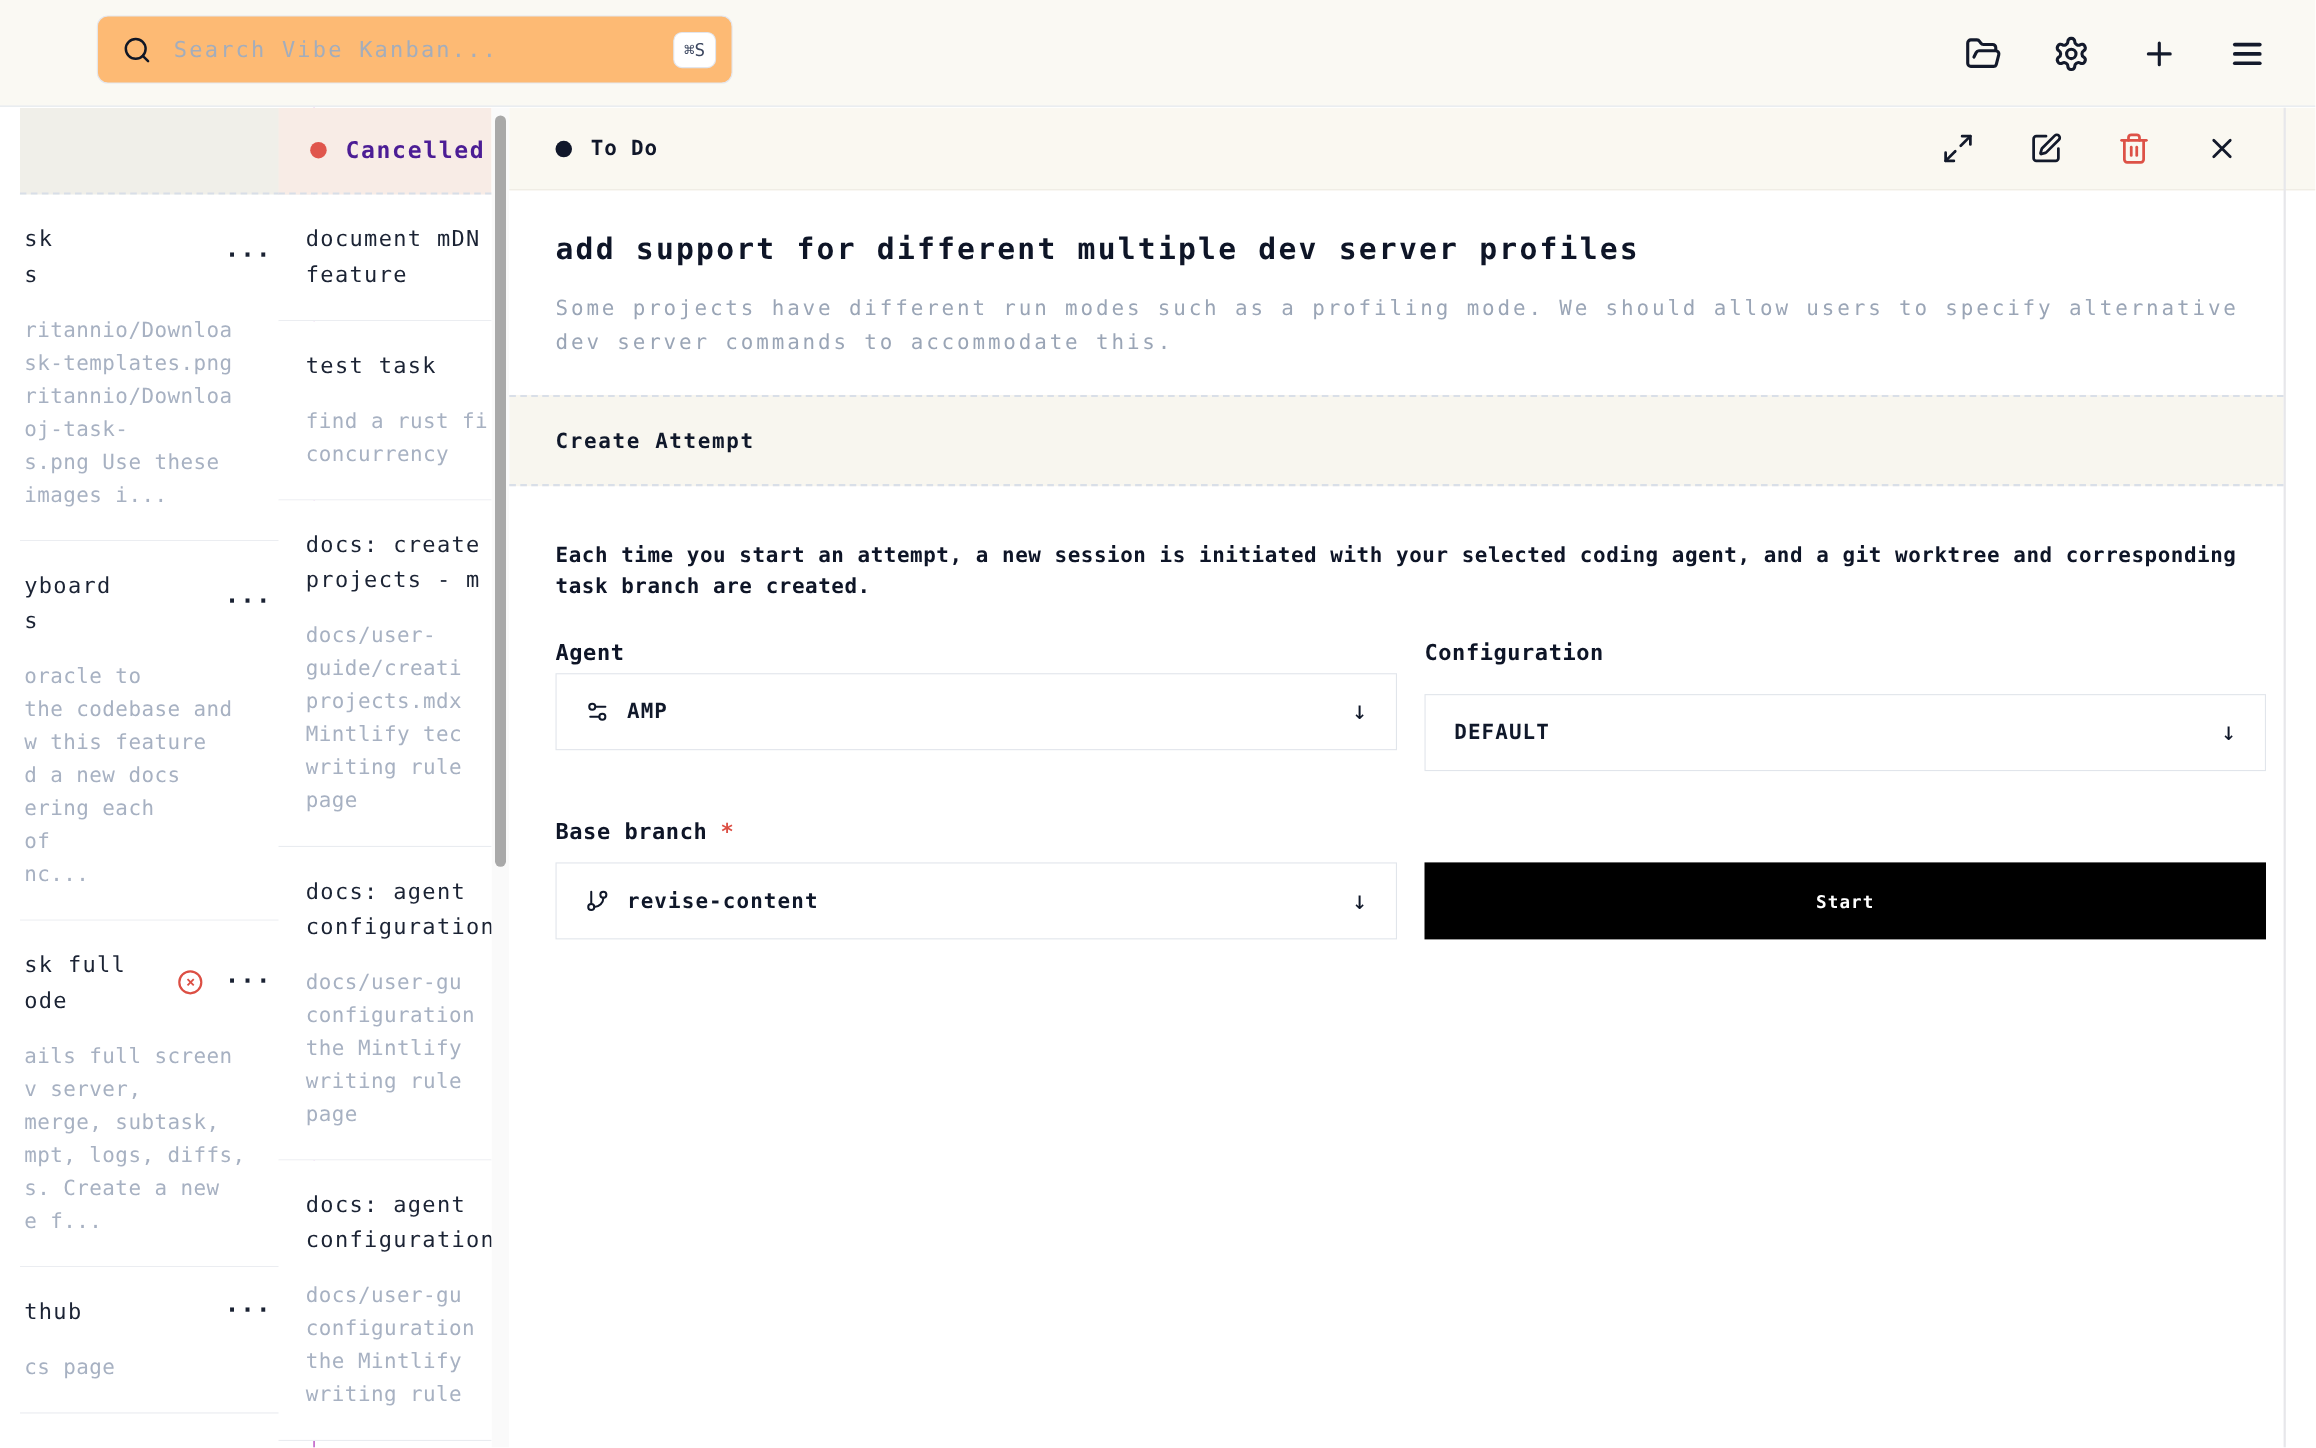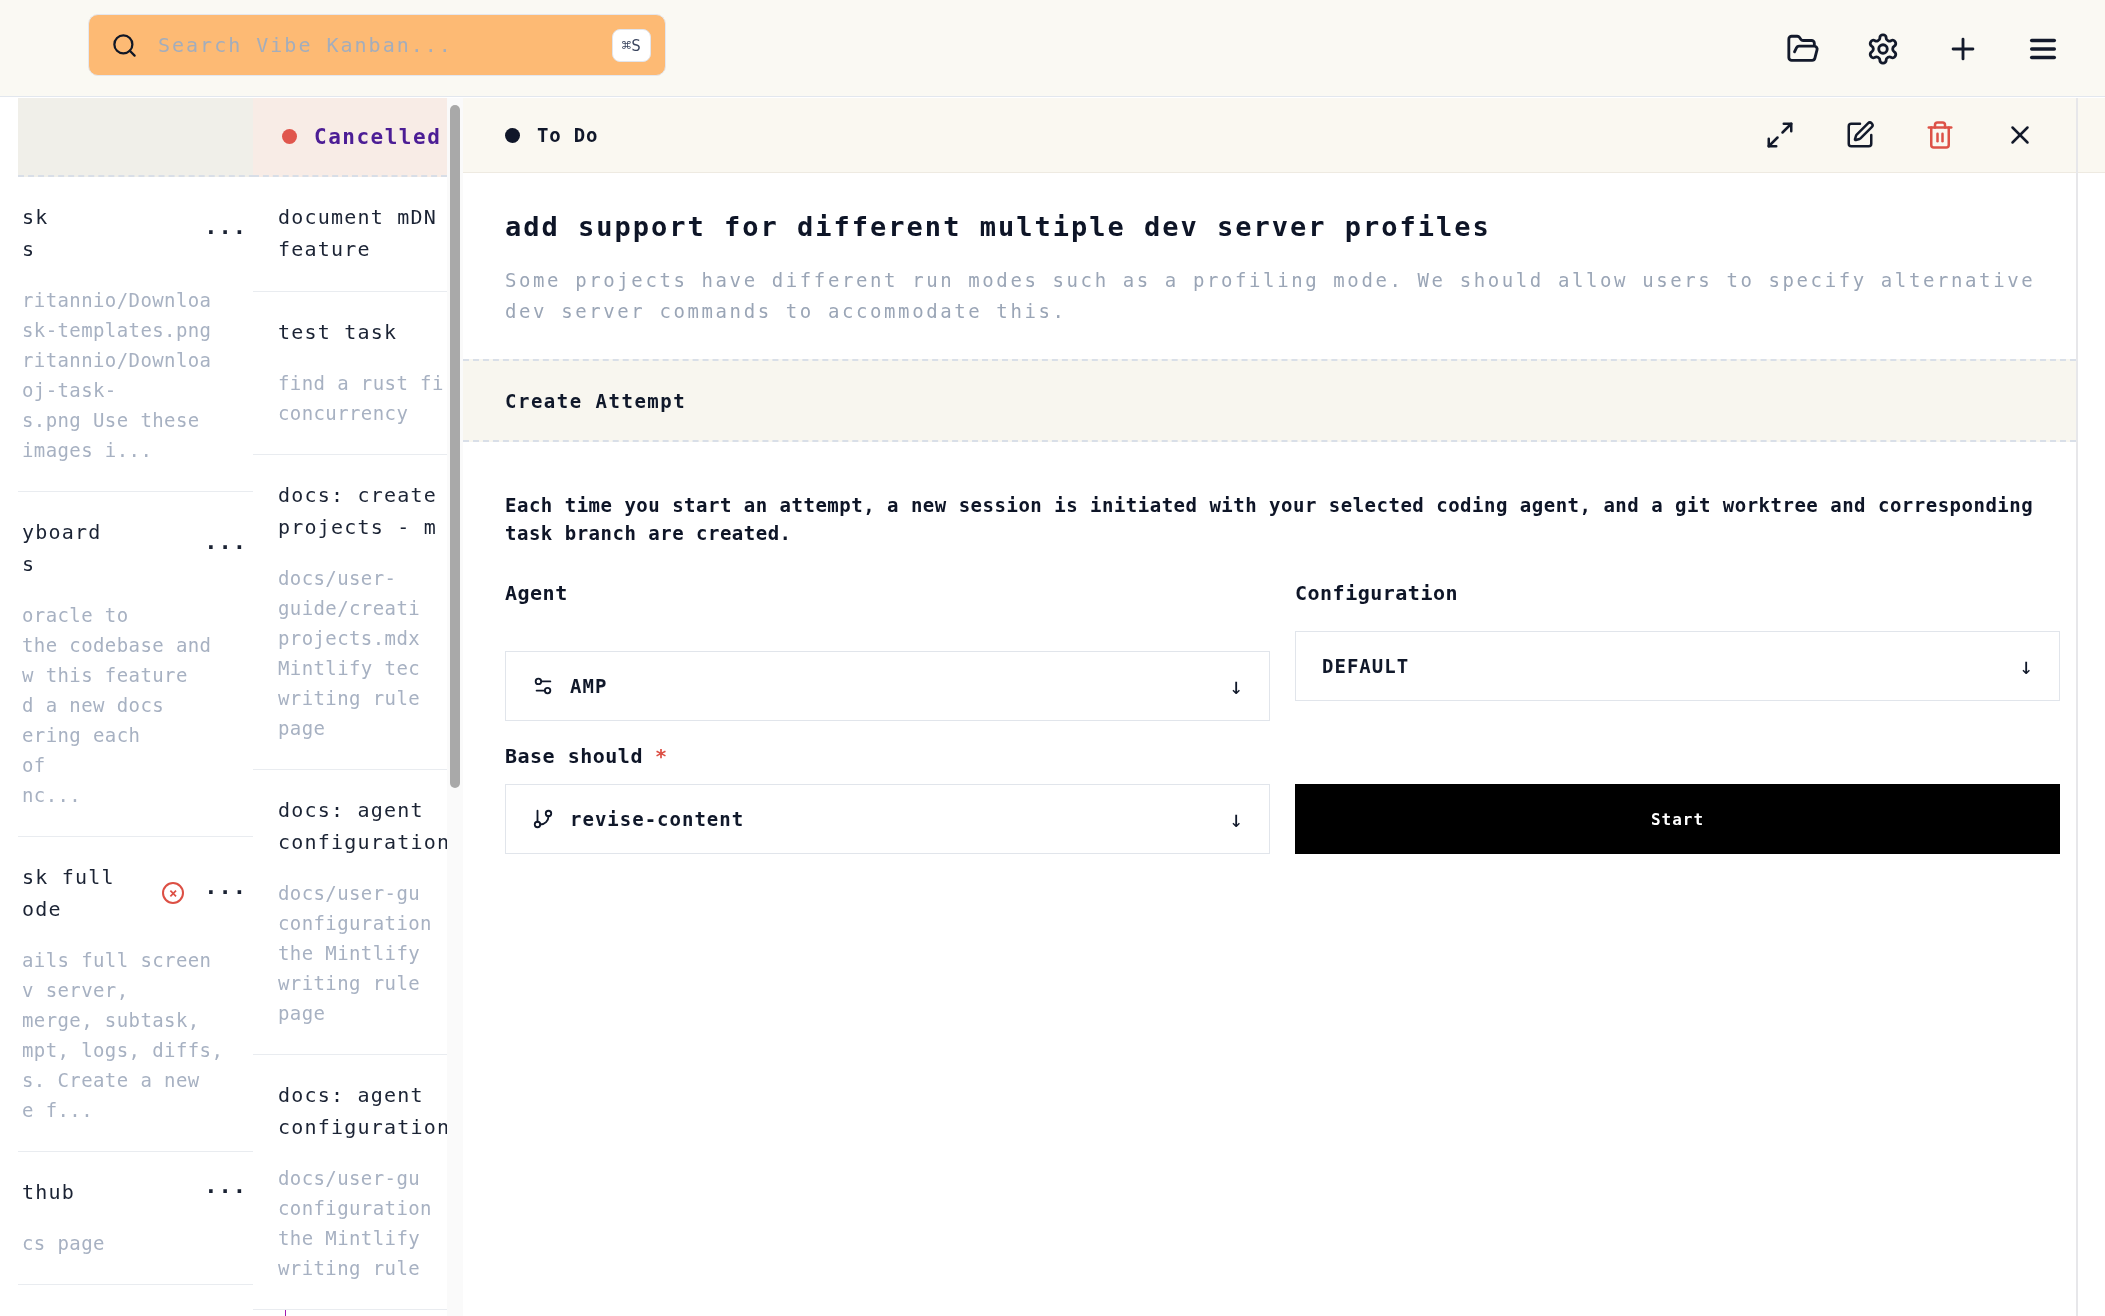--- a/index.html
+++ b/index.html
@@ -294,37 +294,37 @@
 
       <div class="attempt-band">
         <span class="attempt-heading">Create Attempt</span>
       </div>
 
       <div class="attempt-info">Each time you start an attempt, a new session is initiated with your selected coding agent, and a git worktree and corresponding task branch are created.</div>
 
       <div class="field-label" style="left:42px; top:408px">Agent</div>
       <div class="field-label" style="left:832px; top:408px">Configuration</div>
 
-      <div class="select" style="left:42px; top:478px">
+      <div class="select" style="left:42px; top:439px">
         <svg width="22" height="22" viewBox="0 0 24 24" fill="none" stroke="#10182a" stroke-width="2" stroke-linecap="round" stroke-linejoin="round">
             <path d="M20 7h-9"></path>
             <path d="M14 17H5"></path>
             <circle cx="17" cy="17" r="3"></circle>
             <circle cx="7" cy="7" r="3"></circle>
           </svg>
         <span class="val">AMP</span>
         <span class="arrow">↓</span>
       </div>
       <div class="select" style="left:832px; top:458px">
         <span class="val">DEFAULT</span>
         <span class="arrow">↓</span>
       </div>
 
       <div class="field-label" style="left:42px; top:571px">
-        <span>Base should</span><span class="req">*</span>
+        <span>Base branch</span><span class="req">*</span>
       </div>
 
       <div class="select" style="left:42px; top:611px">
         <svg width="22" height="22" viewBox="0 0 24 24" fill="none" stroke="#10182a" stroke-width="2" stroke-linecap="round" stroke-linejoin="round">
             <line x1="6" y1="3" x2="6" y2="15"></line>
             <circle cx="18" cy="6" r="3"></circle>
             <circle cx="6" cy="18" r="3"></circle>
             <path d="M18 9a9 9 0 0 1-9 9"></path>
           </svg>
         <span class="val">revise-content</span>

